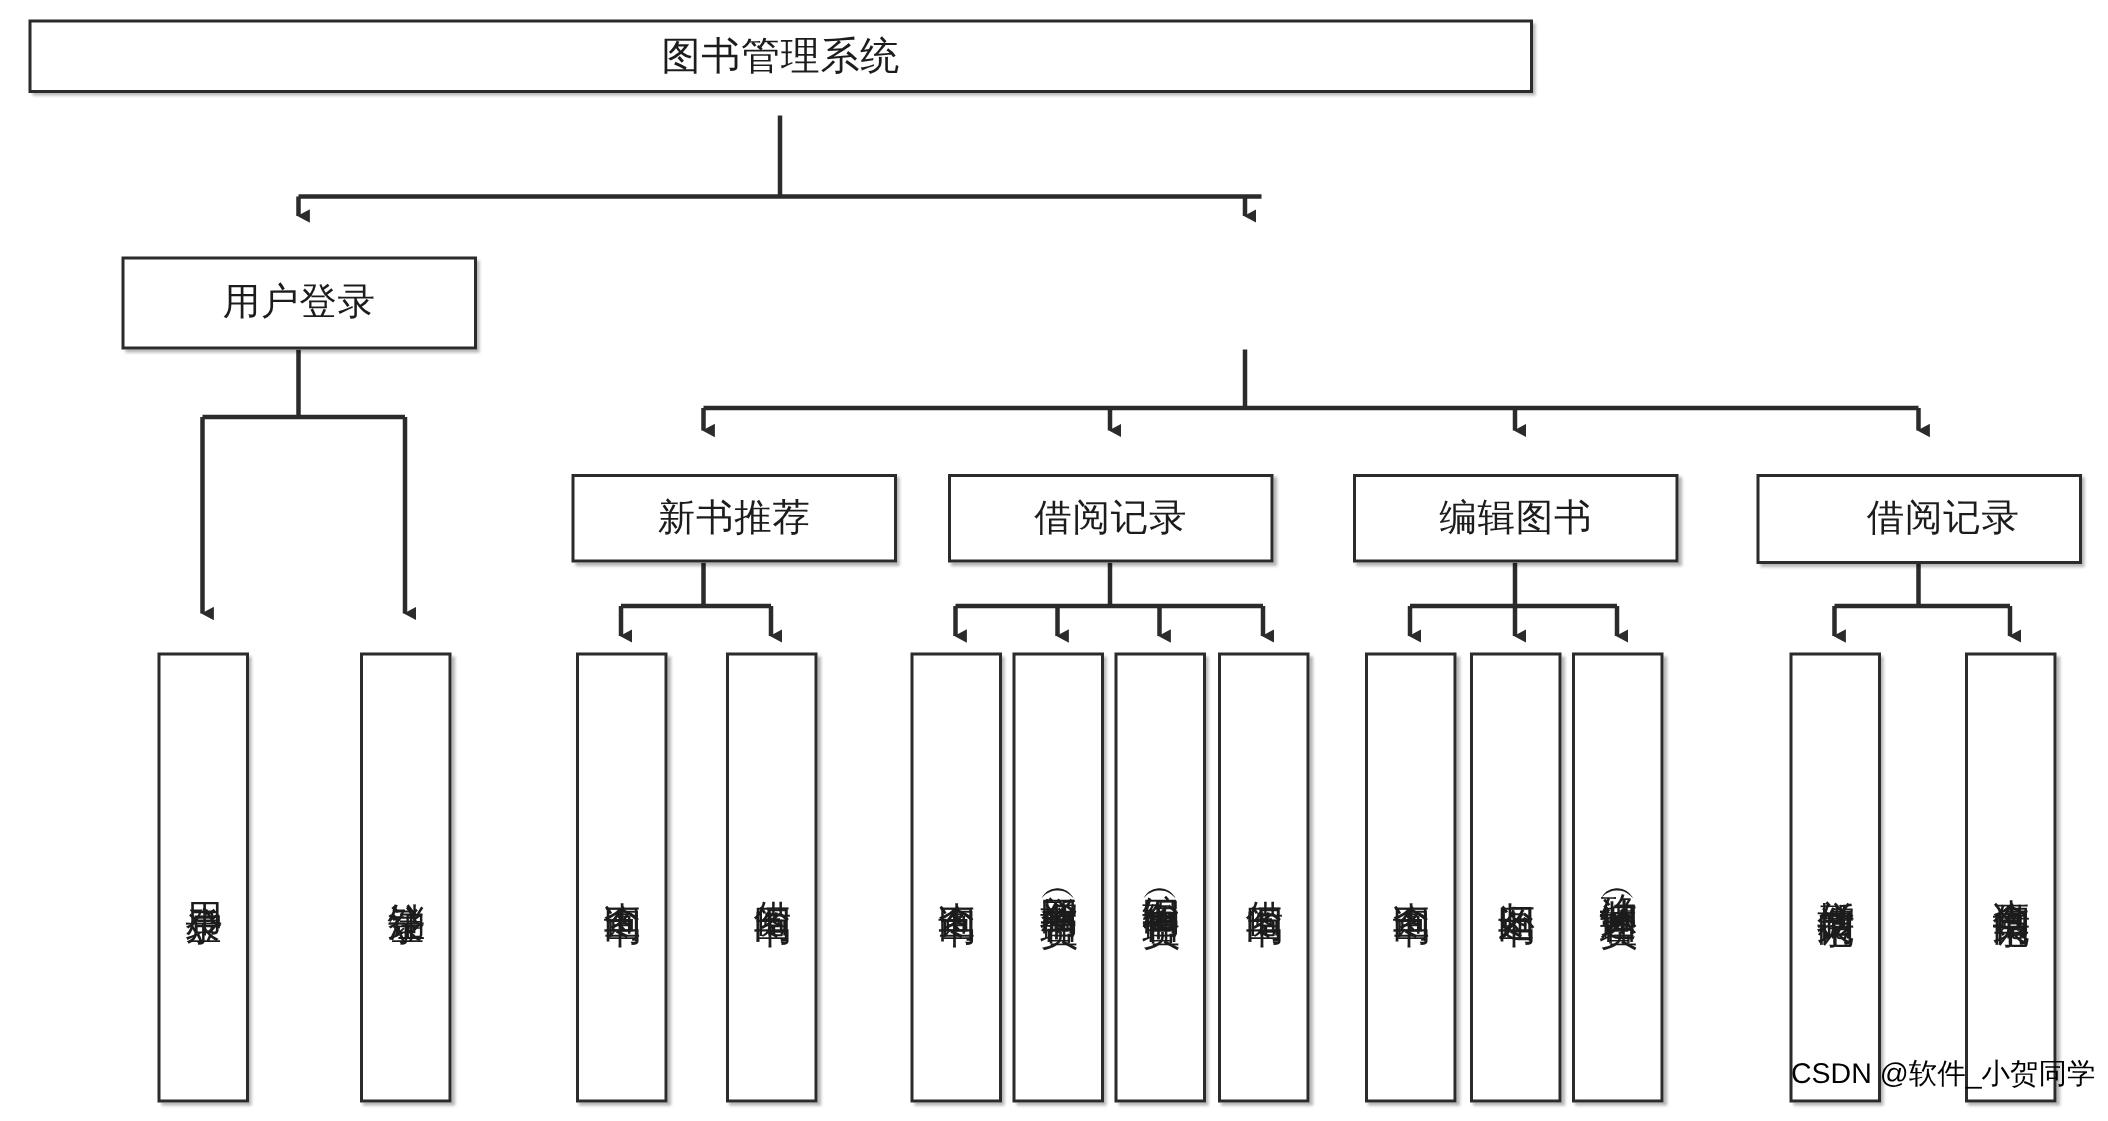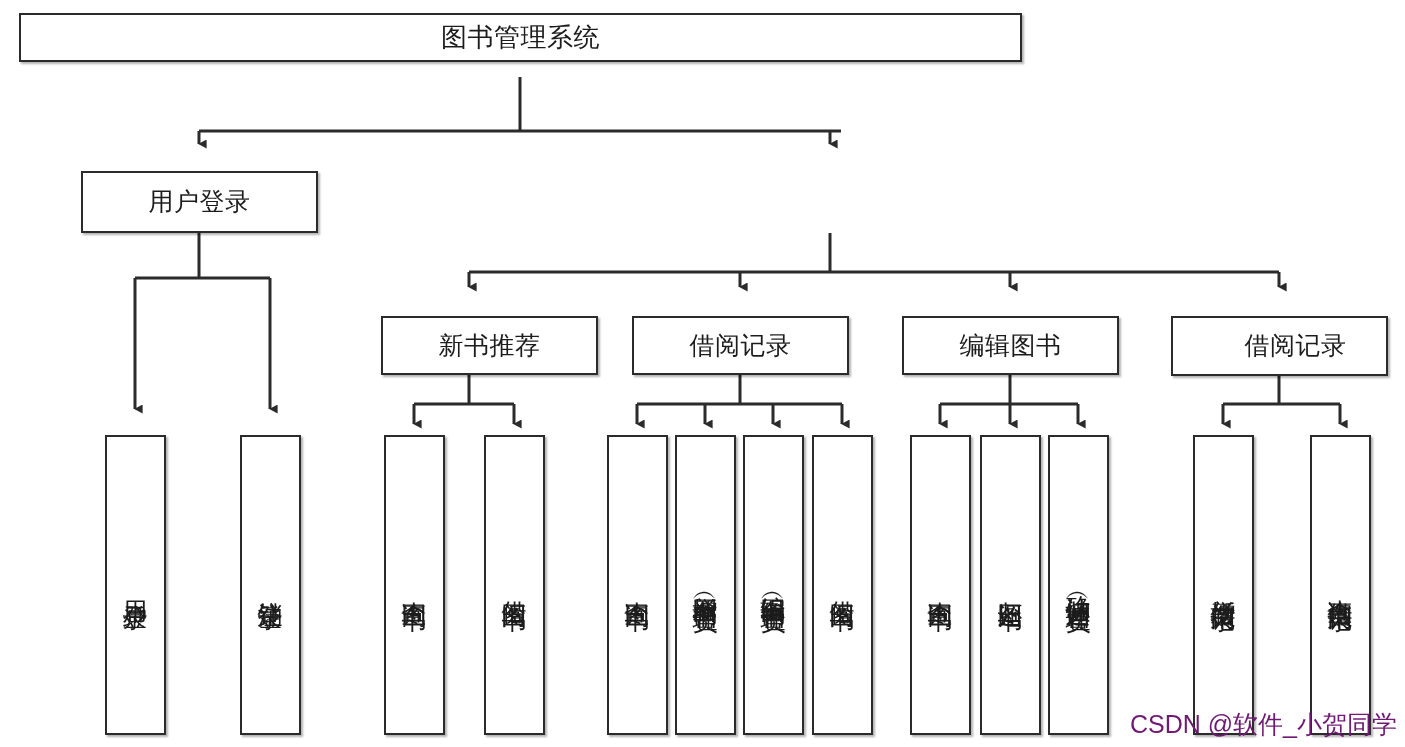--- a/index.html
+++ b/index.html
@@ -61,23 +61,23 @@
     writing-mode: vertical-rl;
     text-orientation: upright;
     font-size: 25px;
     line-height: 1.12;
     letter-spacing: 2px;
     white-space: nowrap;
   }
   .watermark {
     position: absolute;
     right: 8px;
-    bottom: 6px;
-    font-size: 25px;
-    color: #701a75;
+    bottom: 18px;
+    font-size: 19px;
+    color: #000000;
     white-space: nowrap;
     z-index: 5;
     font-family: "Liberation Sans", "DejaVu Sans", sans-serif;
   }
 </style>
 </head>
 <body>
 
 <div id="diagram-canvas">
 

